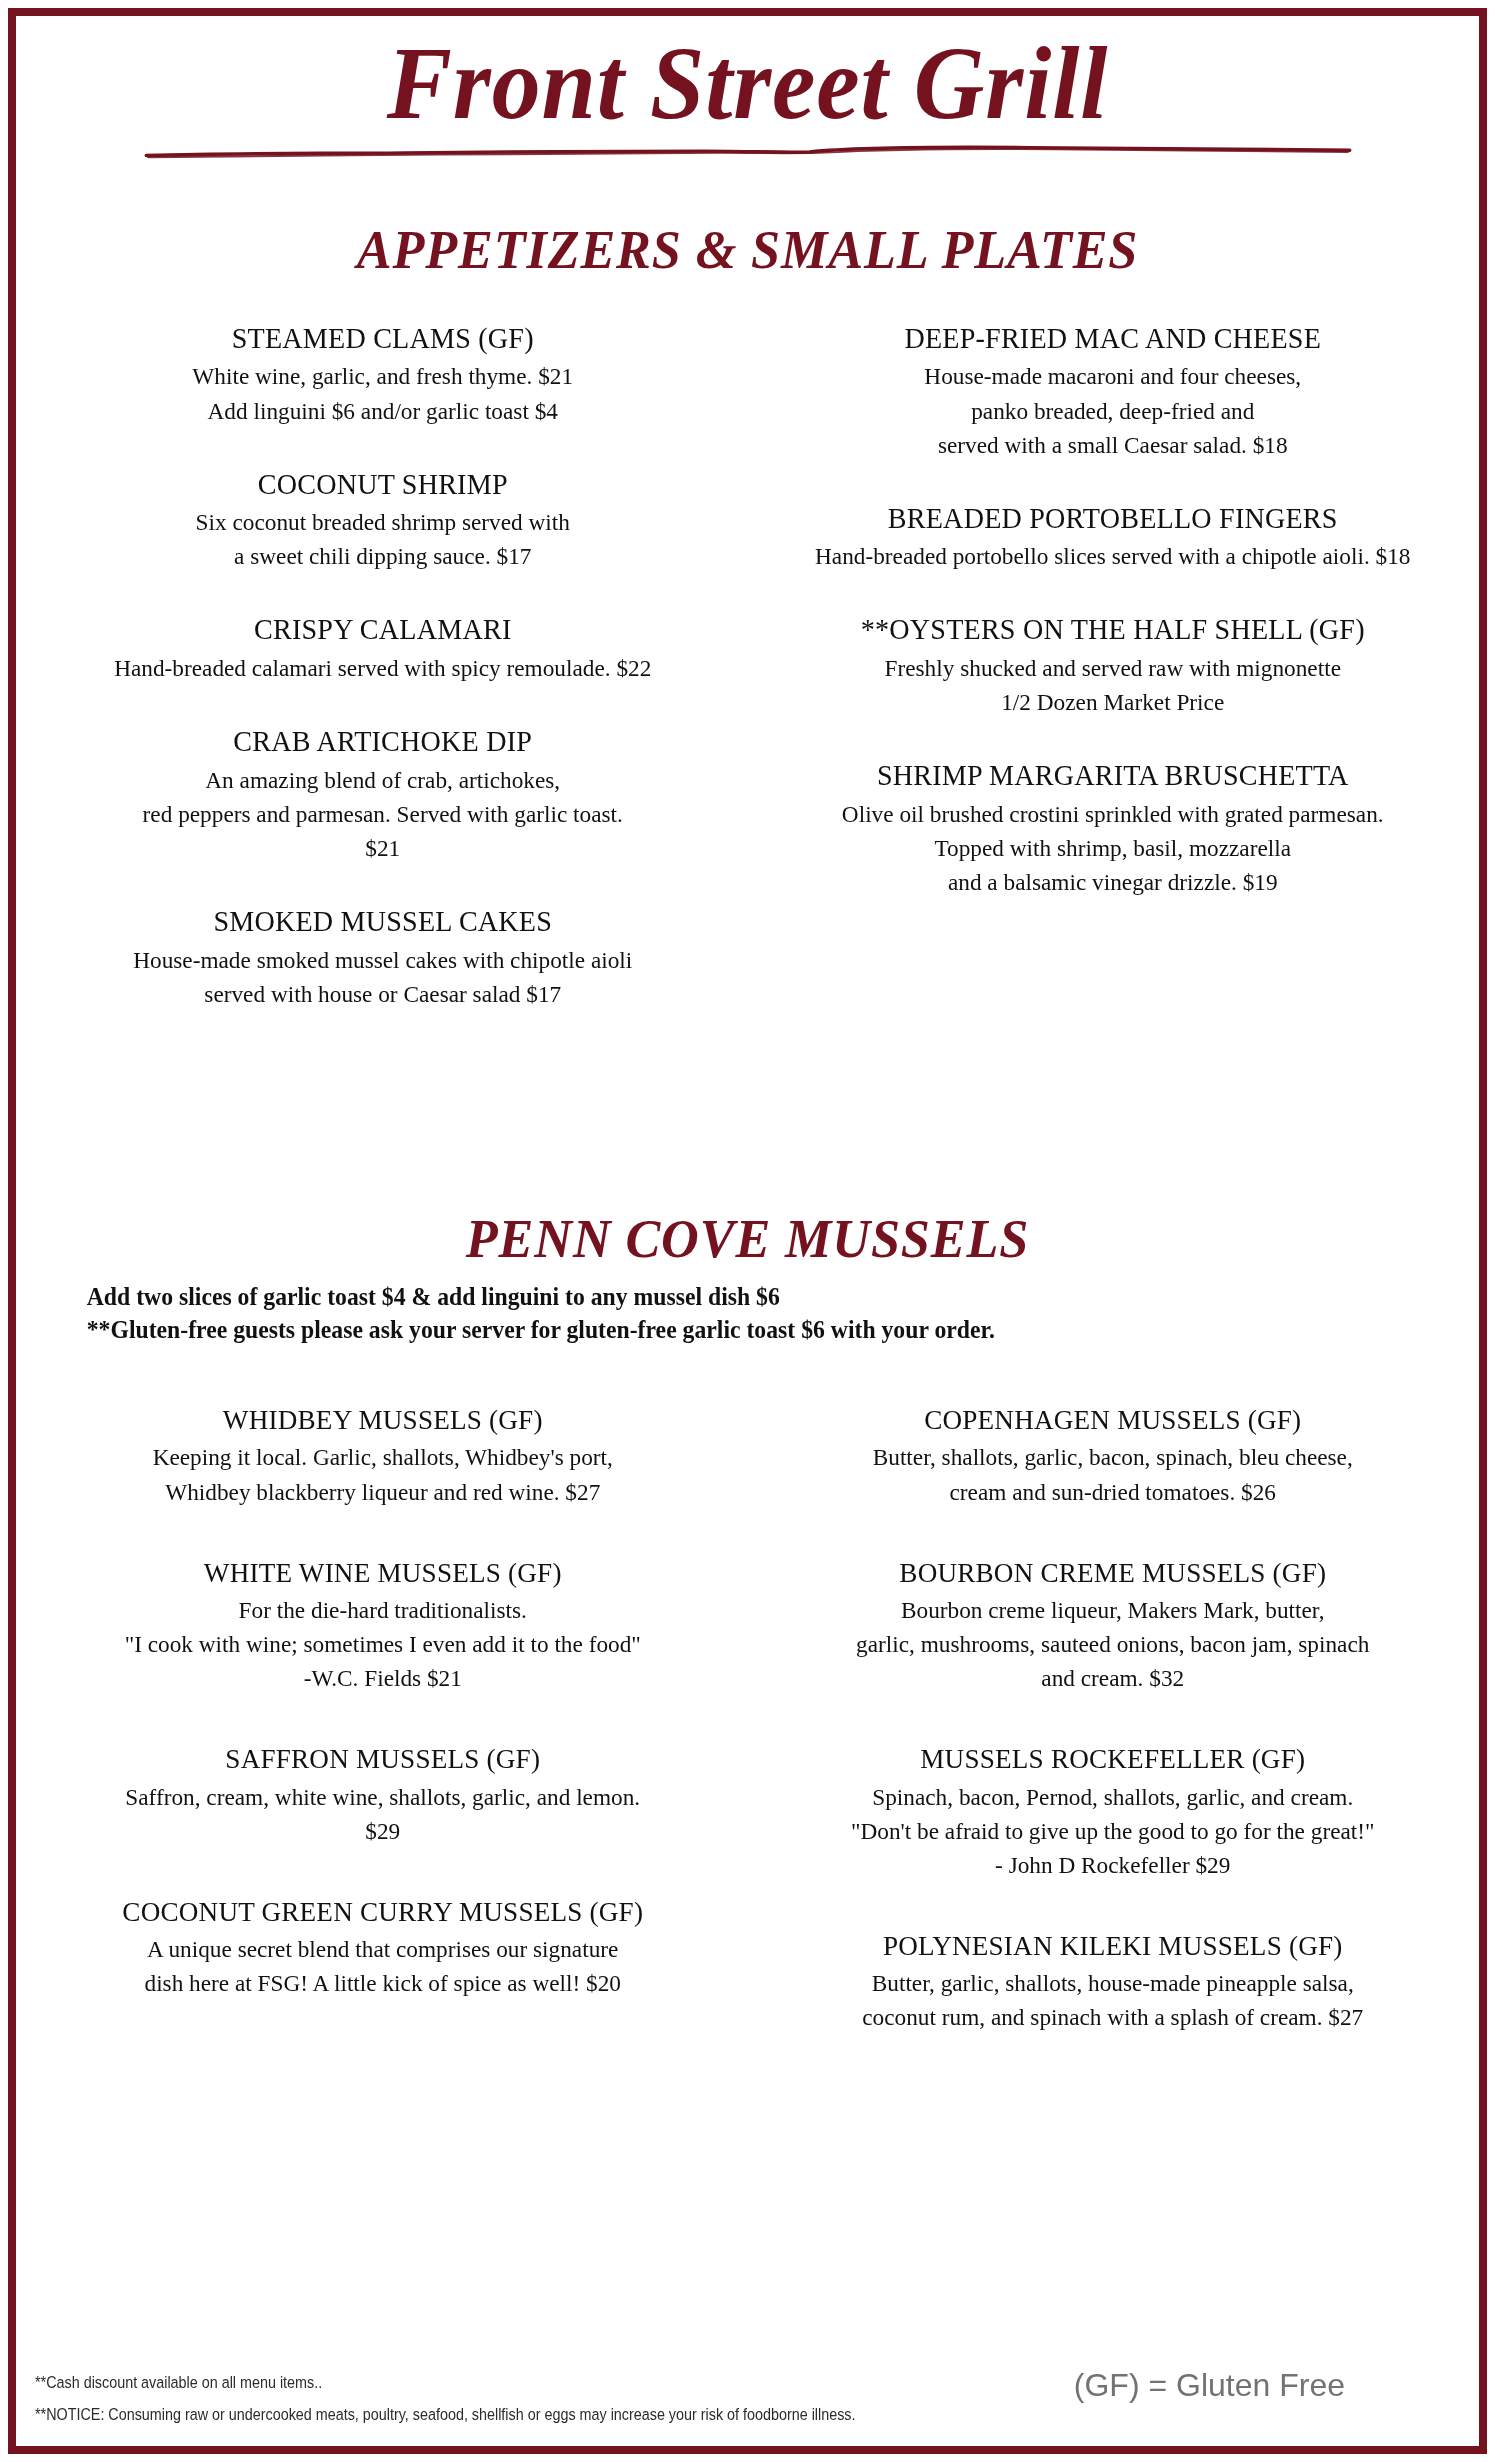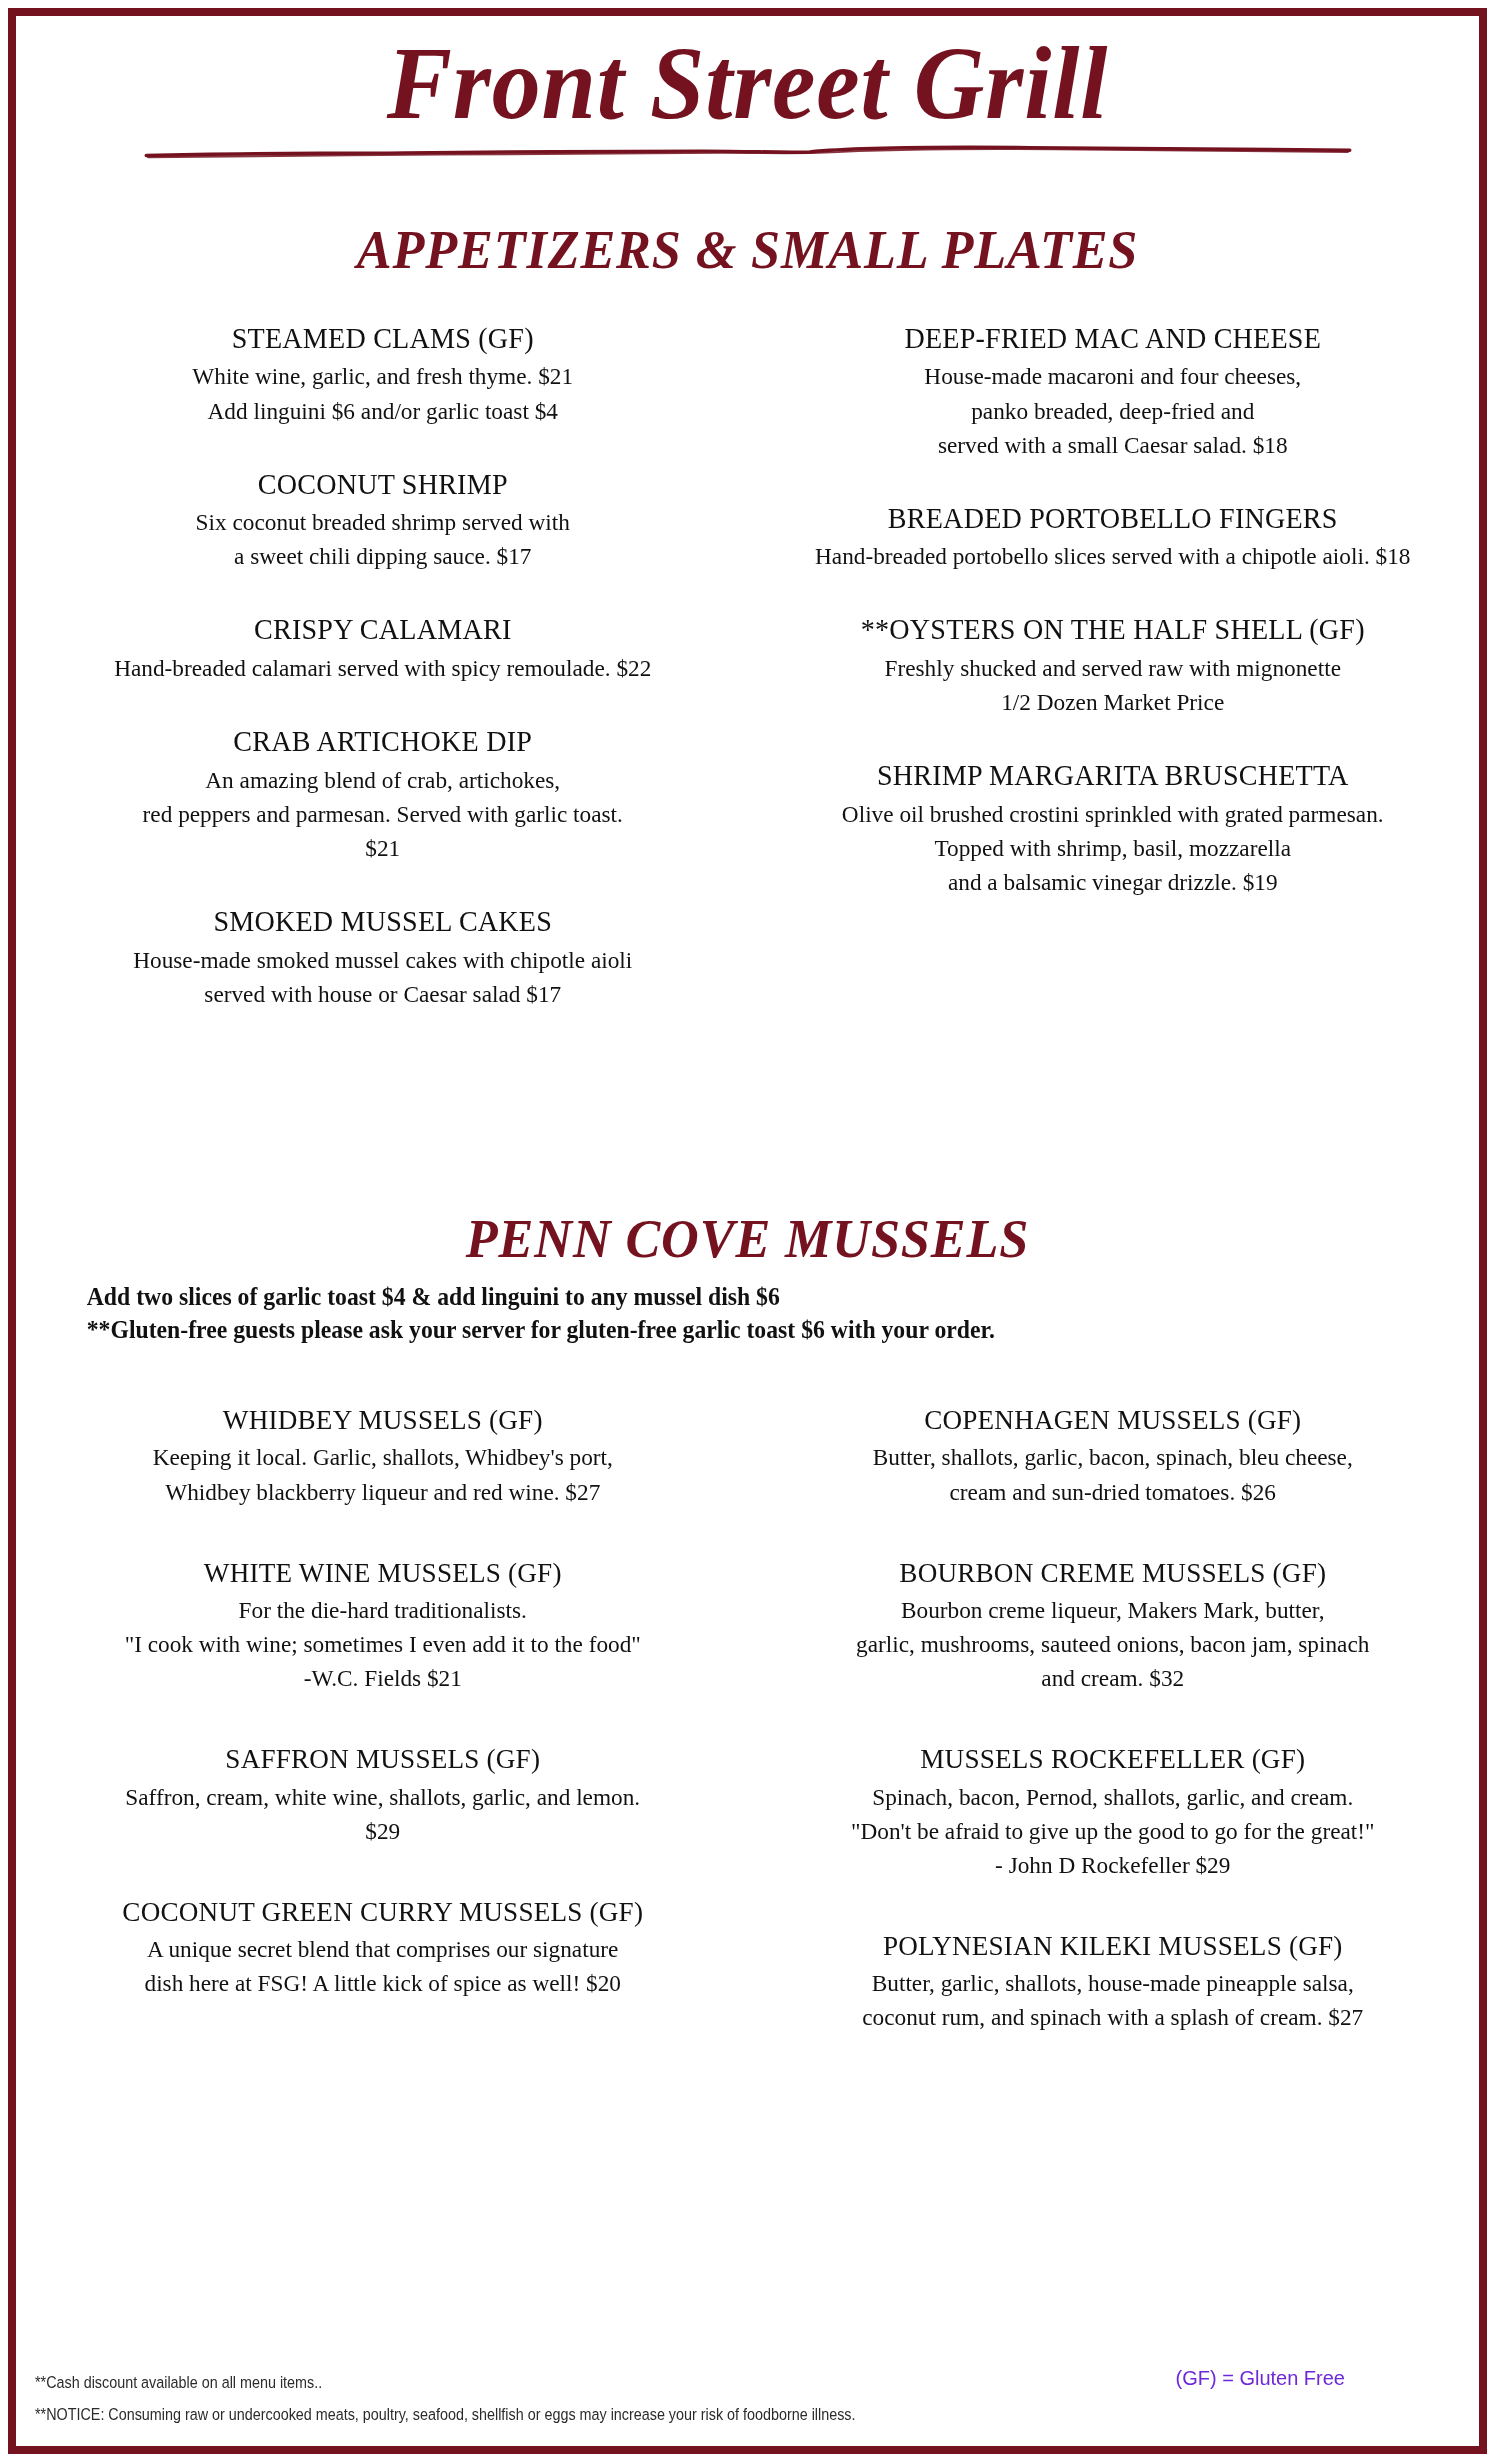--- a/index.html
+++ b/index.html
@@ -151,22 +151,22 @@
     font-family: "Liberation Sans", sans-serif;
     font-size: 16.7px;
     line-height: 1.95;
     color: #2b2b2b;
     transform: scaleX(0.86);
     transform-origin: left bottom;
     white-space: nowrap;
   }
   .gf-legend {
     font-family: "Liberation Sans", sans-serif;
-    font-size: 20px;
-    color: #6d28d9;
+    font-size: 32px;
+    color: #737373;
     padding-right: 132px;
     padding-bottom: 5.3px;
     white-space: nowrap;
     margin-left: 27px;
   }
 </style>
 </head>
 <body>
 
 <div class="page">

